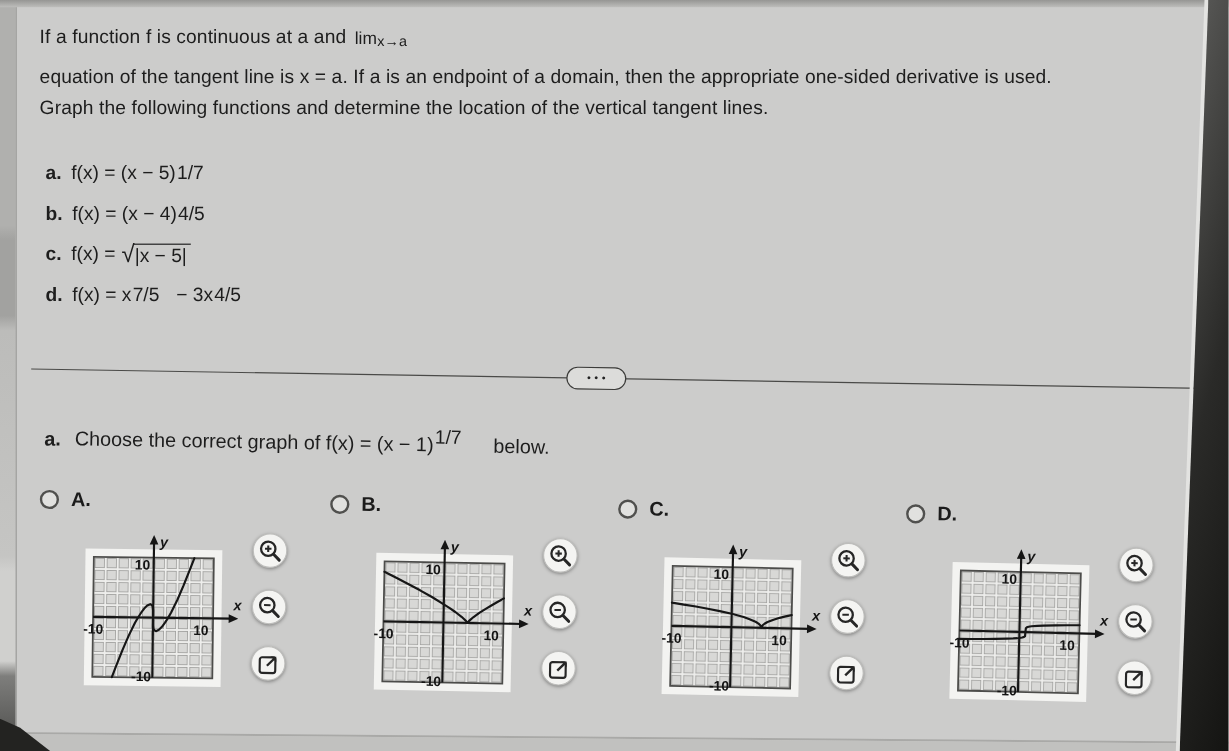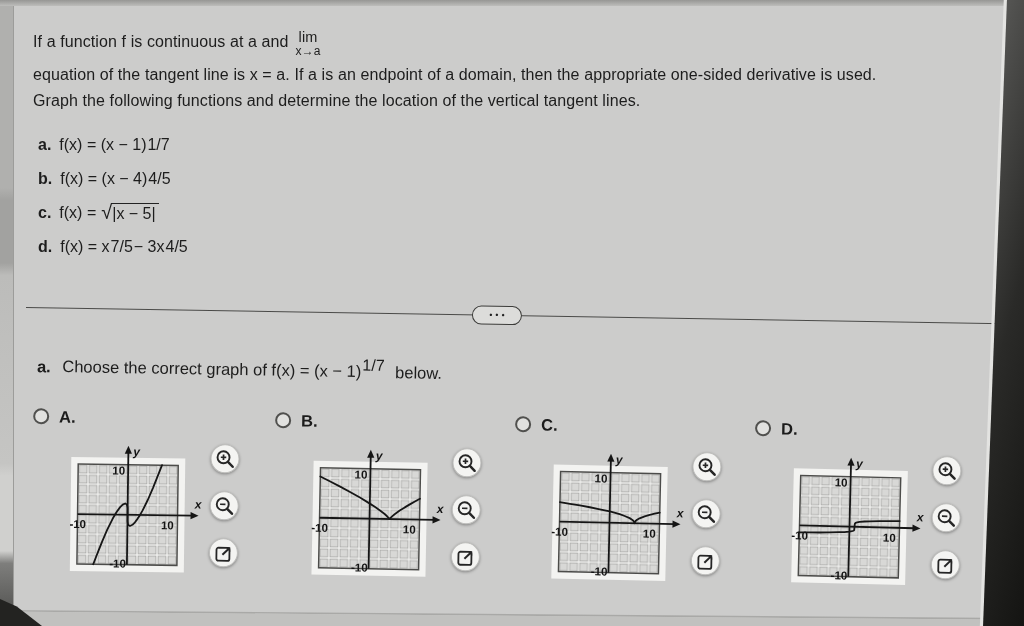--- a/index.html
+++ b/index.html
@@ -20,46 +20,46 @@
   #edge-right .dark{position:absolute;inset:0;clip-path:polygon(63% 0,100% 0,100% 100%,11% 100%);
     background:linear-gradient(105deg,#636361 0%,#2a2a28 55%,#141412 100%)}
   #edge-bottom{position:absolute;left:0;bottom:0;width:1024px;height:24px;z-index:5}
   #edge-bottom .bline{position:absolute;inset:0;clip-path:polygon(0 33%,100% 67%,100% 74%,0 40%);background:#a9a9a7}
   #edge-bottom .bshade{position:absolute;inset:0;clip-path:polygon(0 40%,100% 74%,100% 100%,0 100%);background:#c1c1bf}
   #corner-bl{position:absolute;left:0;bottom:0;width:42px;height:27px;z-index:6;
     clip-path:polygon(0 0,40% 28%,100% 100%,0 100%);background:#232321}
 
   
   #content{position:absolute;inset:0;z-index:2}
-  .para{position:absolute;left:33px;top:22px;font-size:16px;white-space:nowrap;letter-spacing:.1px}
+  .para{position:absolute;left:33px;top:12px;font-size:16px;white-space:nowrap;letter-spacing:.1px}
   .para .l1{display:flex;align-items:center;height:40px}
-  .lim{display:inline-flex;flex-direction:column;align-items:center;line-height:1.08;
+  .lim{display:inline-flex;align-items:center;line-height:1.08;
        margin:0 7px;font-size:14.5px;transform:translateY(2px)}
   .lim .sub{font-size:12px}
   .para .l2,.para .l3{line-height:26px}
 
   .funcs{position:absolute;left:38px;top:128px;font-size:16px}
   .frow{height:34px;display:flex;align-items:center}
   .frow b{margin-right:8px}
   sup{font-size:16px;margin-left:1px}
   .sqrt{display:inline-flex;align-items:stretch;margin-left:5px}
   .radsym{font-size:20px;line-height:1;transform:translateY(-1px)}
   .radicand{border-top:1.7px solid #222;padding:1px 3px 0 1px;margin-left:-1px}
-  .gap-l{margin-left:1px}
+  .gap-l{margin-left:14px}
 
   
   #lower{position:absolute;inset:0;transform:rotate(0.95deg);transform-origin:26px 307px}
   .divider{position:absolute;left:26px;top:307px;width:978px;height:0;border-top:1.7px solid #4a4a48}
   .pill{position:absolute;left:446px;top:-10px;width:48px;height:17px;background:#dcdcda;
         border:1.8px solid #3c3c3a;border-radius:10px;display:flex;align-items:center;justify-content:center;cursor:pointer}
   .pill span{font-size:9px;letter-spacing:3px;line-height:1;color:#222;padding-left:3px}
 
   .question{position:absolute;left:38px;top:351px;font-size:16.5px;white-space:nowrap}
   .question b{margin-right:7px}
-  .question .post{margin-left:6px}
+  .question .post{margin-left:22px}
 
   .option{position:absolute;top:406px;width:232px}
   .opt-head{display:flex;align-items:center;gap:10px;height:20px}
   .radio{width:16px;height:16px;border:2px solid #50504e;border-radius:50%;
          background:rgba(242,242,240,.55);box-sizing:border-box;cursor:pointer}
   .opt-label{font-size:16.5px;font-weight:bold;color:#1b1b1b}
   .opt-body{display:flex;margin-top:13px}
   .gwrap{width:152px;margin-left:24px}
   .gbtns{display:flex;flex-direction:column;gap:18px;padding-top:2px;margin-left:2px}
   .gbtn{width:29px;height:29px;border-radius:50%;background:#f4f4f2;border:1px solid #bdbdbb;
@@ -81,21 +81,21 @@
         <span class="sub">x→a</span>
       </span>
     </div>
     <div class="l2">equation of the tangent line is x = a. If a is an endpoint of a domain, then the appropriate one-sided derivative is used.</div>
     <div class="l3">Graph the following functions and determine the location of the vertical tangent lines.</div>
   </div>
 
   <div class="funcs">
     <div class="frow">
       <b>a.</b>
-      <span>f(x) = (x − 1)</span>
+      <span>f(x) = (x − 5)</span>
         <sup>1/7</sup>
     </div>
     <div class="frow">
       <b>b.</b>
       <span>f(x) = (x − 4)</span>
         <sup>4/5</sup>
     </div>
     <div class="frow">
       <b>c.</b>
       <span>f(x) =</span>

